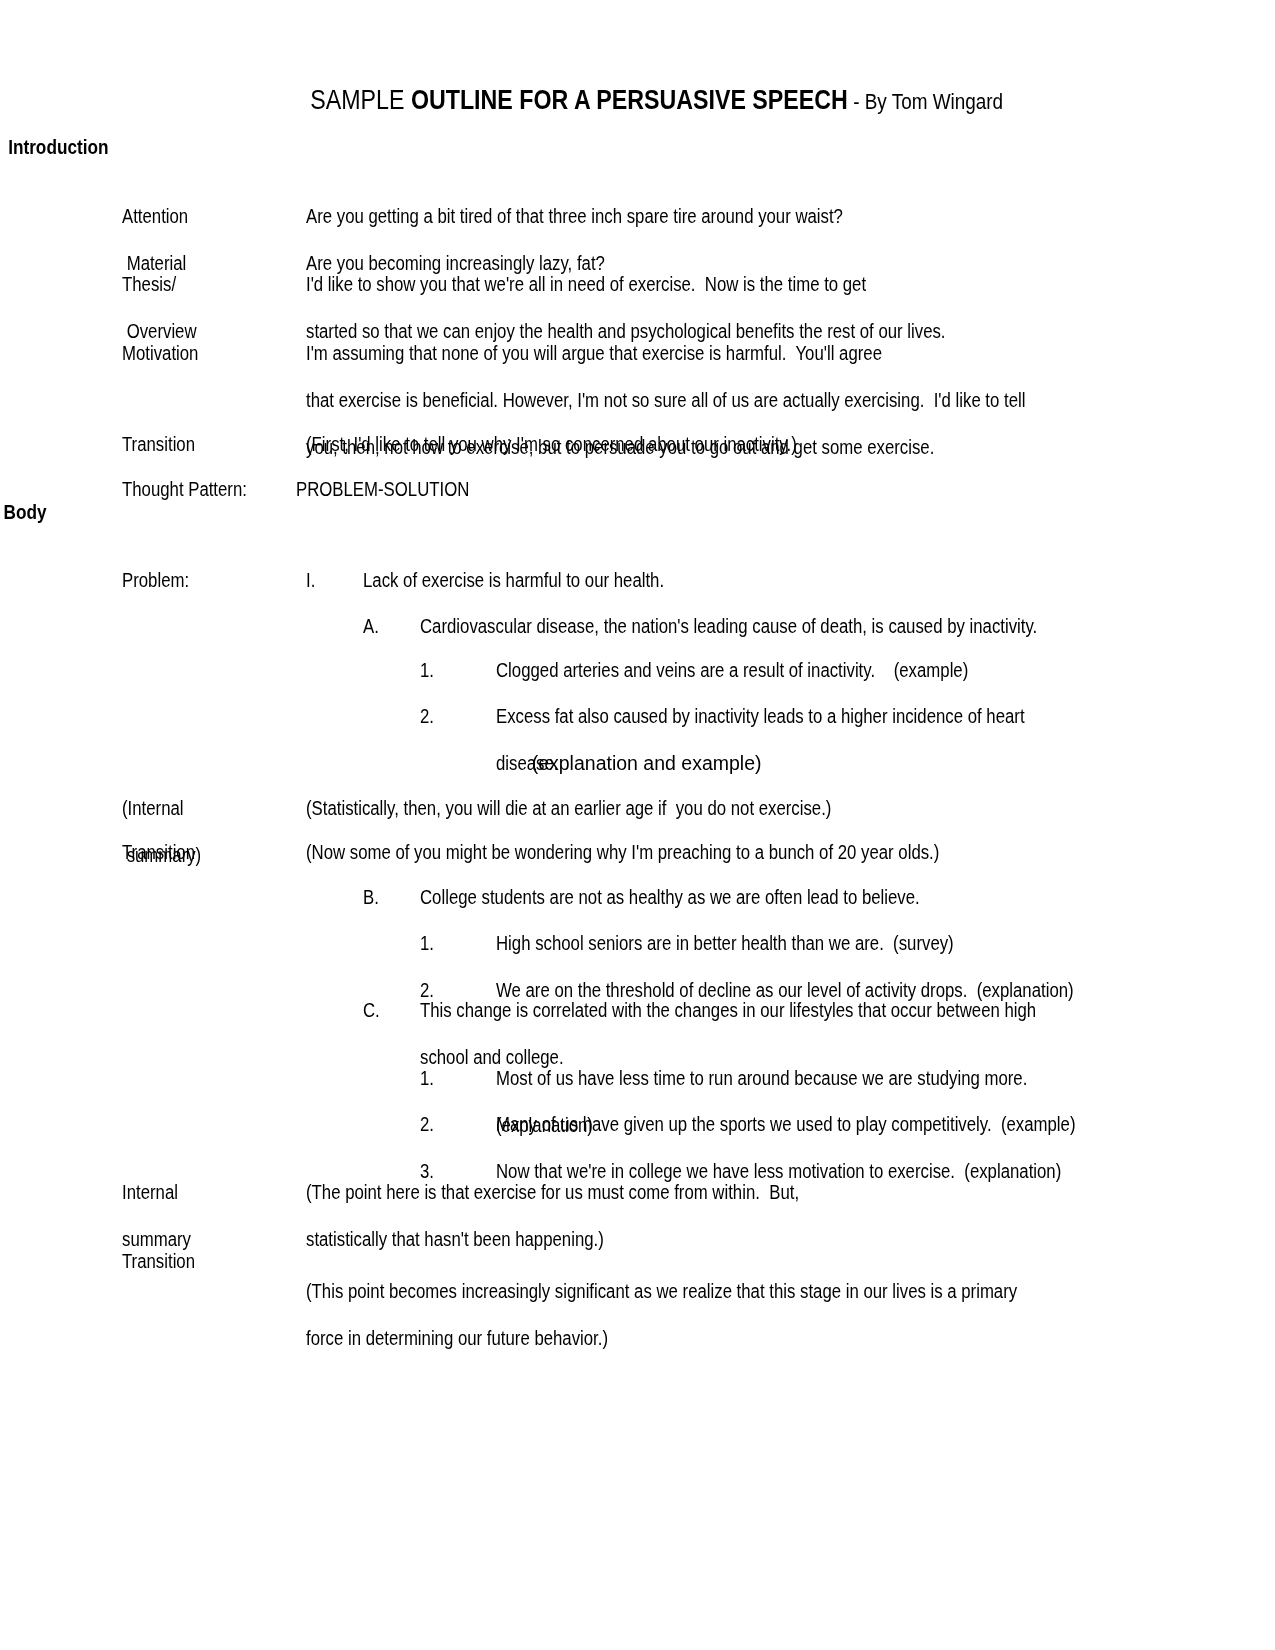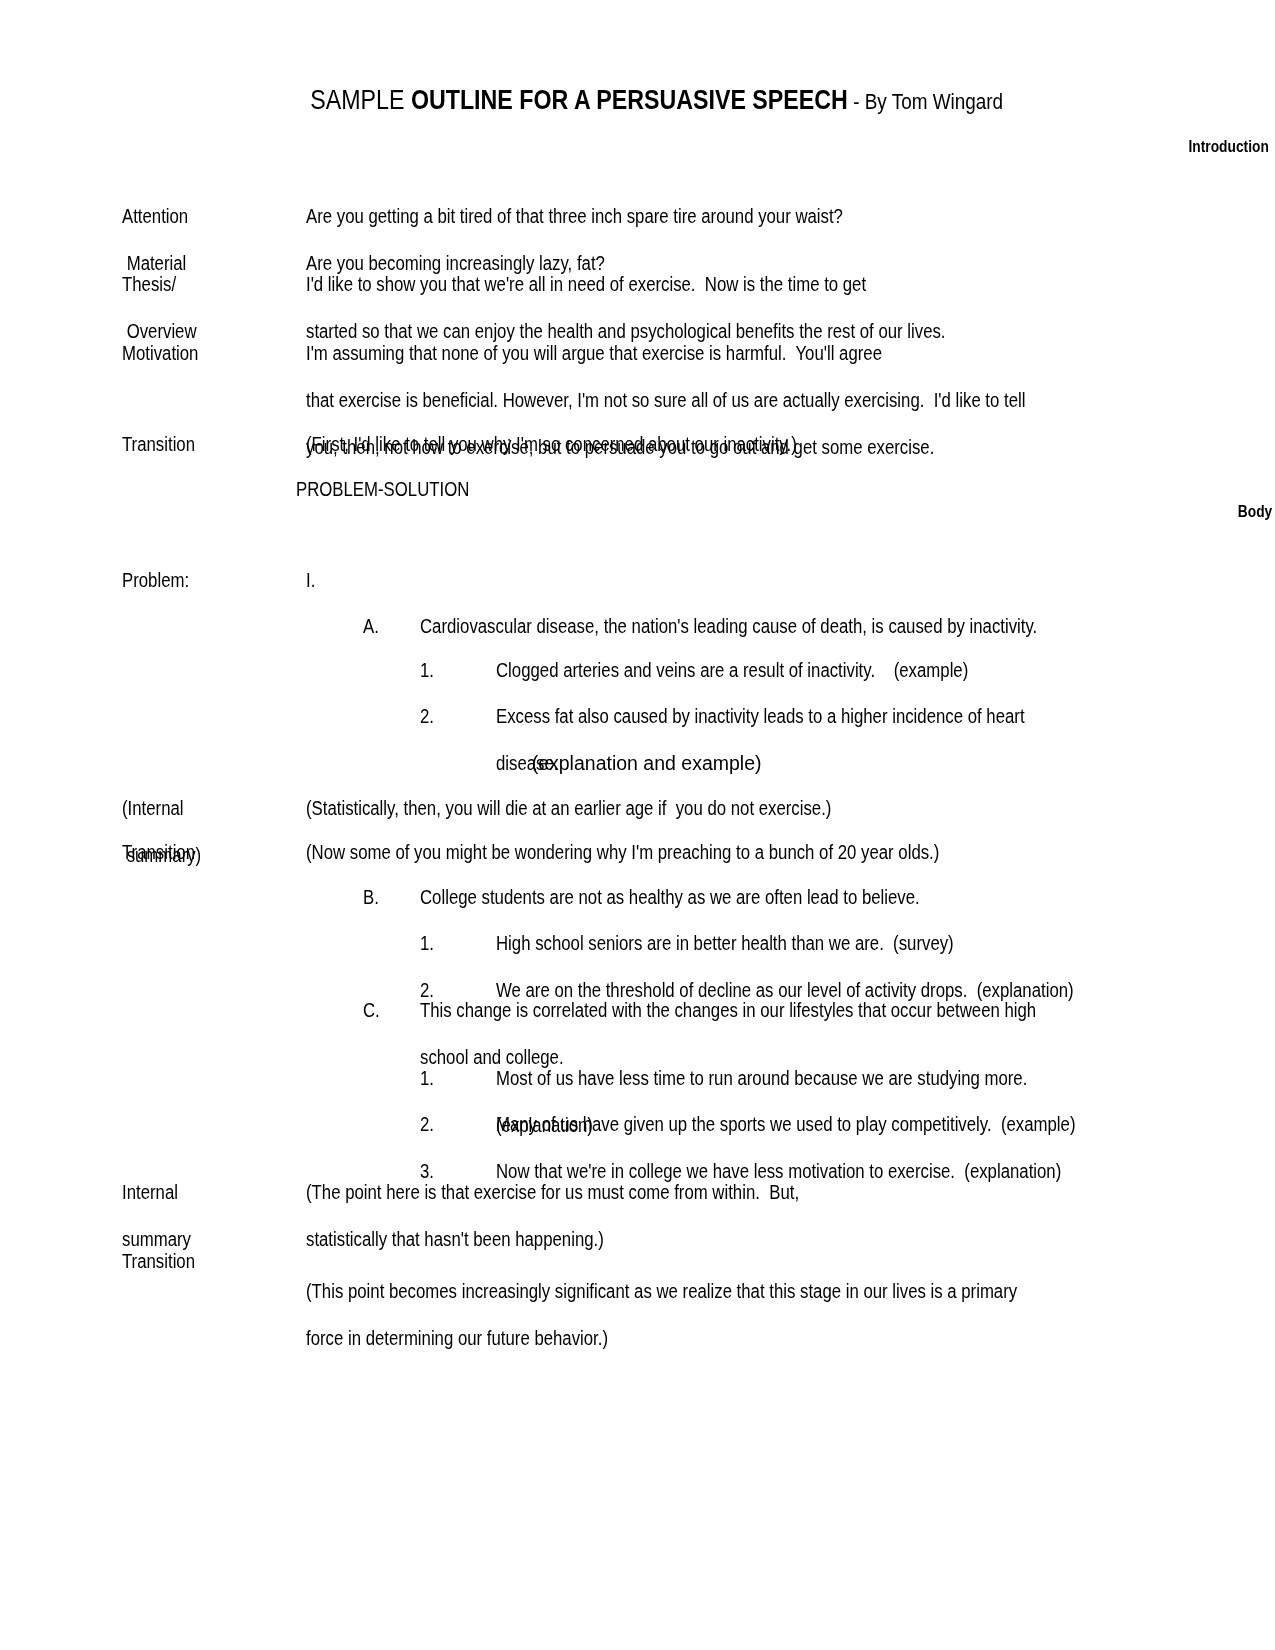--- a/index.html
+++ b/index.html
@@ -50,22 +50,22 @@
   }
   .doc-title .t-reg { font-weight: 400; }
   .doc-title .t-bold { font-weight: 700; }
   .doc-title .t-by { font-weight: 400; font-size: 22px; }
 
   
   .sec-head {
     position: absolute;
     left: 0;
     width: 1275px;
-    text-align: right;
-    font-size: 16px;
+    text-align: left;
+    font-size: 20px;
     font-weight: 700;
     line-height: 24px;
   }
   #head-introduction { top: 135px; }
   #head-body { top: 500px; }
 
   
   .blk {
     position: absolute;
     font-size: 19.5px;
@@ -126,33 +126,39 @@
     <span class="cond">you, then, not how to exercise, but to persuade you to go out and get some exercise.</span>
   </div>
 
   <div class="blk label-col" style="top:409px">
     <span class="cond">Transition</span>
   </div>
   <div class="blk text-col" style="top:409px">
     <span class="cond">(First, I'd like to tell you why I'm so concerned about our inactivity.)</span>
   </div>
 
+  <div class="blk label-col" style="top:454px">
+    <span class="cond">Thought Pattern:</span>
+  </div>
   <div class="blk" style="left:274px; top:454px">
     <span class="cond">PROBLEM-SOLUTION</span>
   </div>
 
   <div class="sec-head" id="head-body">
     <span class="cond-c">Body</span>
   </div>
 
   <div class="blk label-col" style="top:545px">
     <span class="cond">Problem:</span>
   </div>
   <div class="blk roman-col" style="top:545px">
     <span class="cond">I.</span>
+  </div>
+  <div class="blk roman-text" style="top:545px">
+    <span class="cond">Lack of exercise is harmful to our health.</span>
   </div>
 
   <div class="blk alpha-col" style="top:591px">
     <span class="cond">A.</span>
   </div>
   <div class="blk alpha-text" style="top:591px">
     <span class="cond">Cardiovascular disease, the nation's leading cause of death, is caused by inactivity.</span>
   </div>
 
   <div class="blk num-col" style="top:635px">

